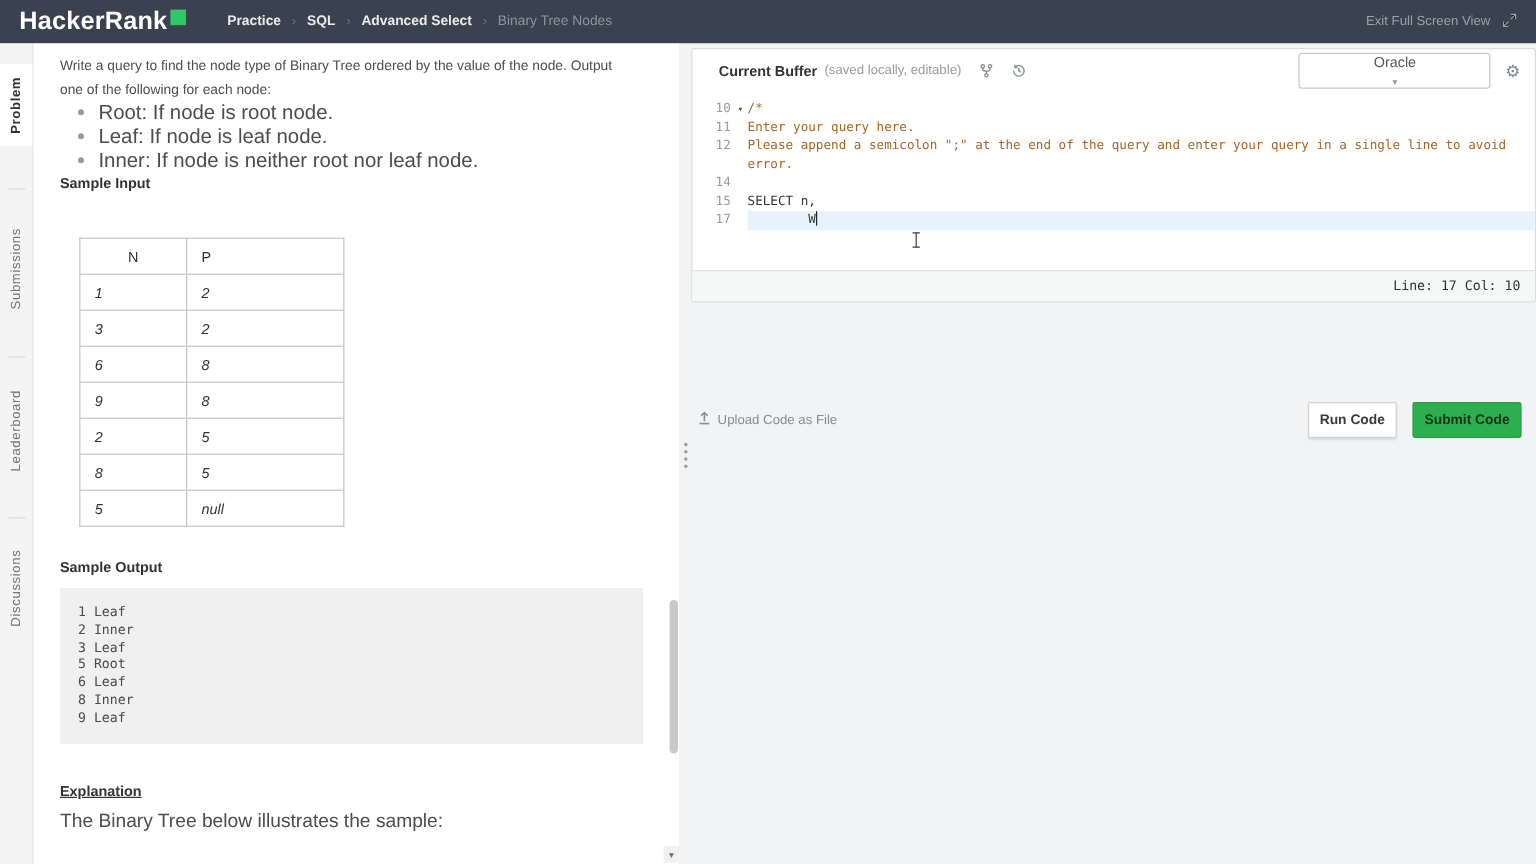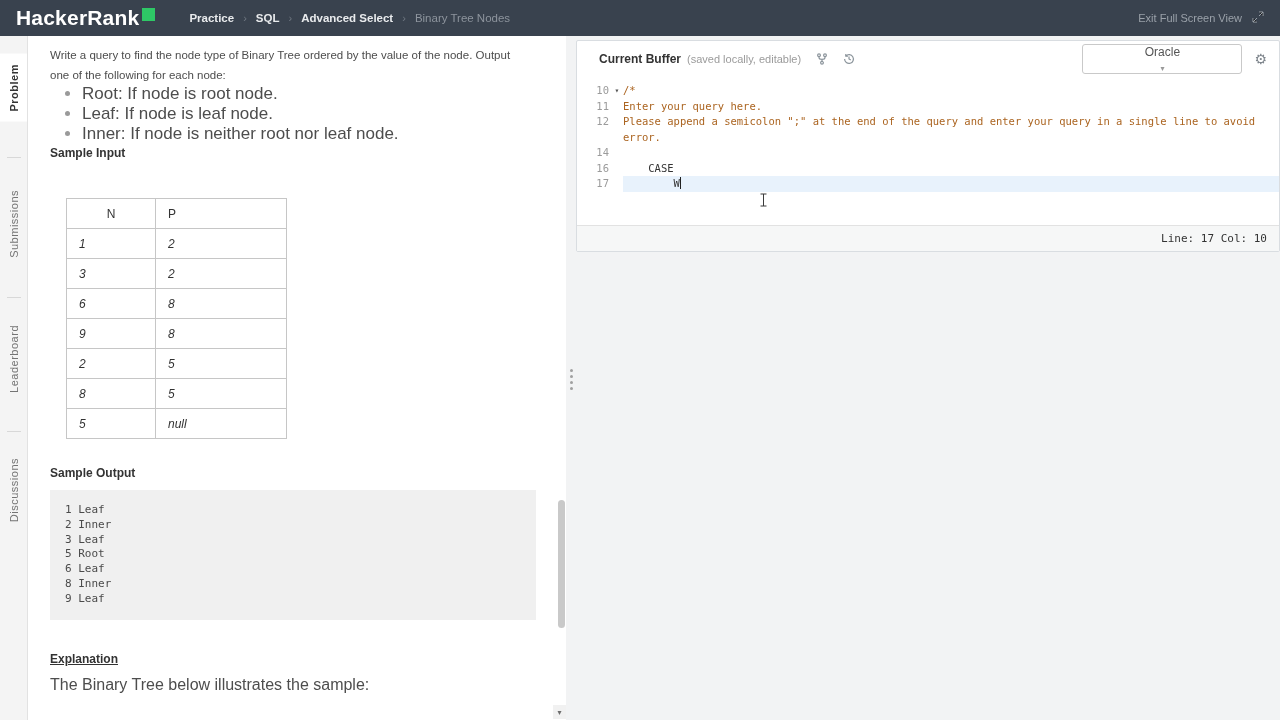--- a/index.html
+++ b/index.html
@@ -242,34 +242,48 @@
           <span class="gut">12</span>
           <span class="foldc"></span>
           <span class="src comment">Please append a semicolon ";" at the end of the query and enter your query in a single line to avoid error.</span>
         </div>
         <div class="cm-line">
           <span class="gut">14</span>
           <span class="foldc"></span>
           <span class="src"></span>
         </div>
         <div class="cm-line">
-          <span class="gut">16</span>
-          <span class="foldc"></span>
-          <span class="src">    CASE</span>
+          <span class="gut">15</span>
+          <span class="foldc"></span>
+          <span class="src">SELECT n,</span>
         </div>
         <div class="cm-line active">
           <span class="gut">17</span>
           <span class="foldc"></span>
           <span class="src">        W<span class="caret"></span></span>
         </div>
       </div>
     <div class="statusbar">
       <span>Line: 17 Col: 10</span>
     </div>
   </div>
 
+  <div class="actions">
+    <div class="upload">
+      <span>
+        <svg width="10" height="11" viewBox="0 0 10 11">
+            <path d="M5 8V1M2.3 3.4 5 .8l2.7 2.6M1 10h8"></path>
+          </svg>
+      </span>
+      <span>Upload Code as File</span>
+    </div>
+    <div class="btns">
+      <button class="btn btn-run">Run Code</button>
+      <button class="btn btn-submit">Submit Code</button>
+    </div>
+  </div>
 </div>
 
 <div class="ibeam">
   <svg width="9" height="14" viewBox="0 0 9 14">
       <path d="M1.5 1h6M4.5 1v12M1.5 13h6"></path>
     </svg>
 </div>
 
 </body></html>

